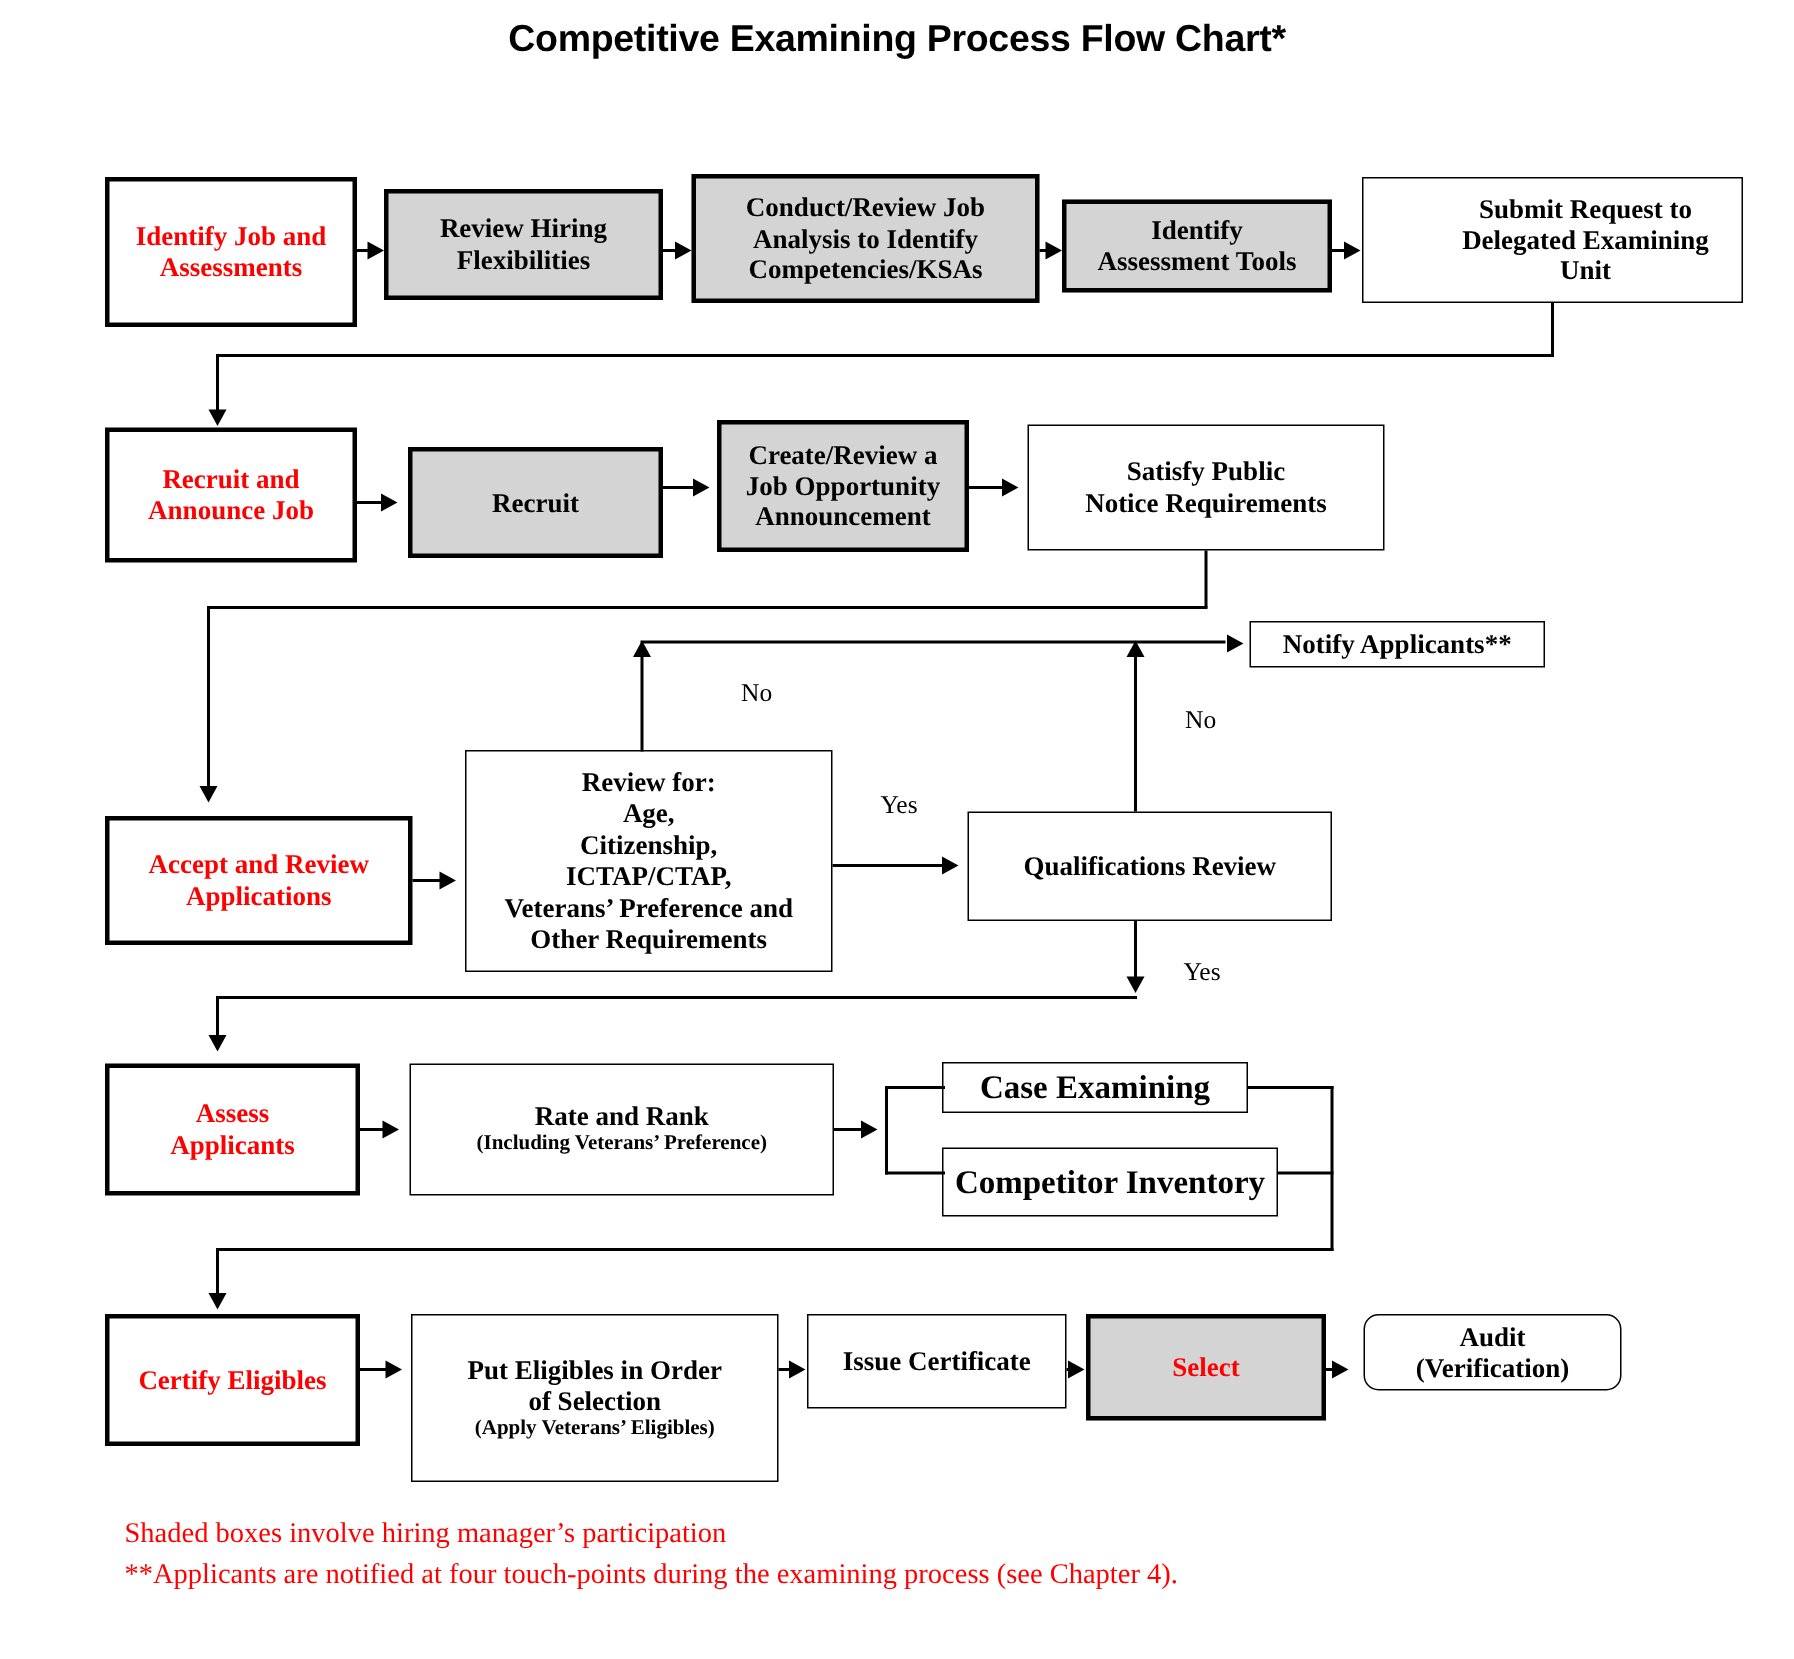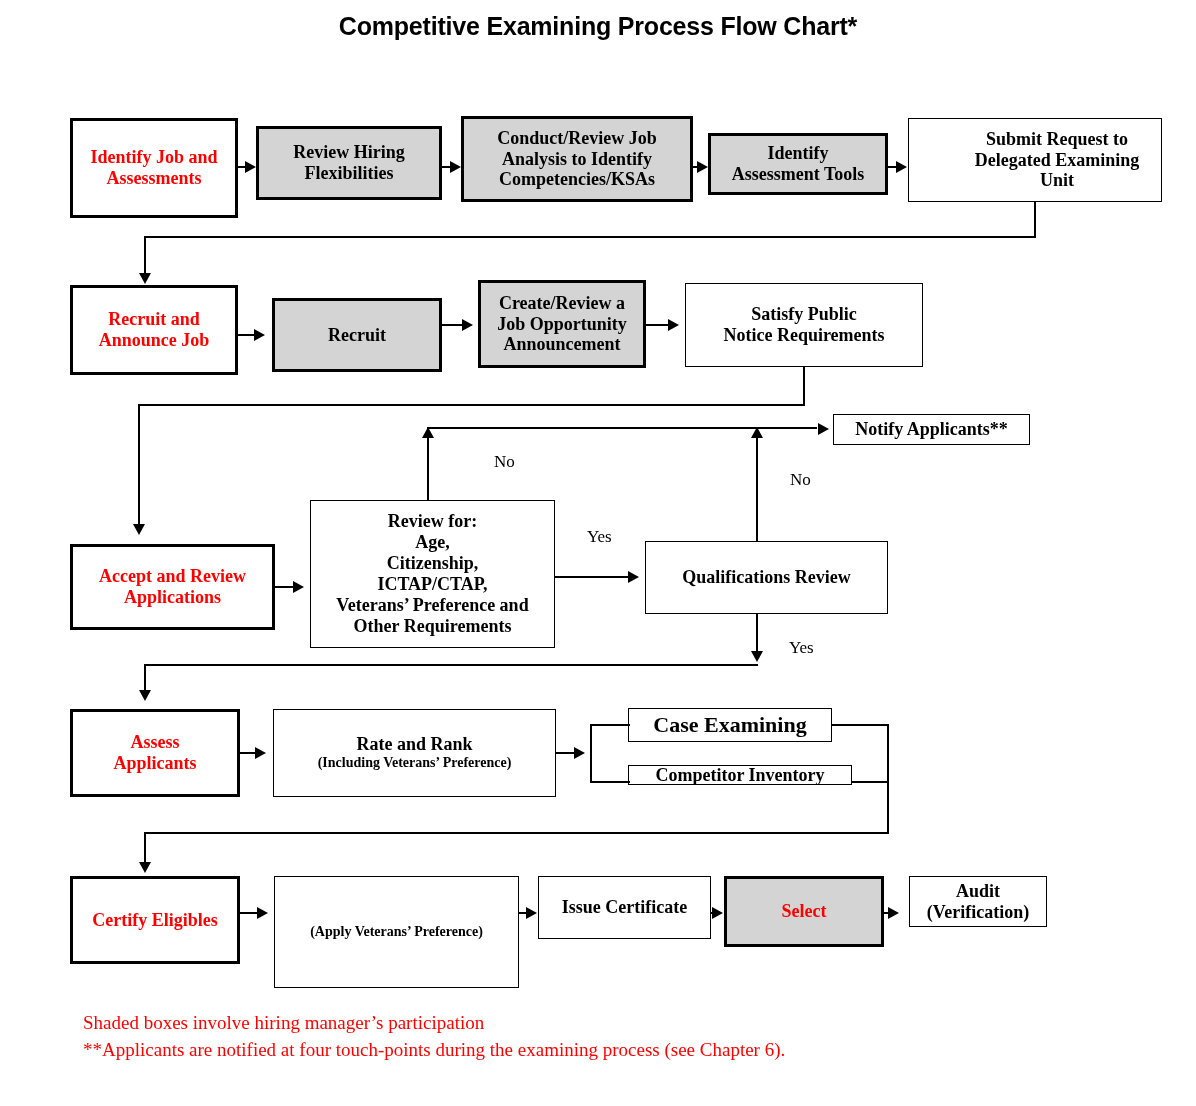--- a/index.html
+++ b/index.html
@@ -157,21 +157,21 @@
 
 <div class="box thin" style="left:273px;top:709px;width:283px;height:88px;font-size:18px;flex-direction:column;">
   <span class="t">Rate and Rank</span>
   <span class="sub">(Including Veterans’ Preference)</span>
 </div>
 
 <div class="box thin" style="left:628px;top:708px;width:204px;height:34px;font-size:22px;">
   <span class="t">Case Examining</span>
 </div>
 
-<div class="box thin" style="left:628px;top:765px;width:224px;height:20px;font-size:18px;font-family:Liberation Serif, serif;">
+<div class="box thin" style="left:628px;top:765px;width:224px;height:46px;font-size:22px;font-family:Liberation Serif, serif;">
   <span class="t">Competitor Inventory</span>
 </div>
 
 <div class="h" style="left:240px;top:752px;width:17px;"></div>
 <div class="arrow ar" style="left:255px;top:747px;"></div>
 
 <div class="h" style="left:556px;top:752px;width:20px;"></div>
 <div class="arrow ar" style="left:574px;top:747px;"></div>
 <div class="v" style="left:590px;top:724px;height:59px;"></div>
 <div class="h" style="left:590px;top:724px;width:40px;"></div>
@@ -182,43 +182,44 @@
 <div class="v" style="left:887px;top:724px;height:110px;"></div>
 <div class="h" style="left:144px;top:832px;width:745px;"></div>
 <div class="v" style="left:144px;top:832px;height:34px;"></div>
 <div class="arrow ad" style="left:139px;top:862px;"></div>
 
 <div class="box thick red" style="left:70px;top:876px;width:170px;height:88px;font-size:18px;">
   <span class="t">Certify Eligibles</span>
 </div>
 
 <div class="box thin" style="left:274px;top:876px;width:245px;height:112px;font-size:18px;flex-direction:column;">
-  <span class="sub">(Apply Veterans’ Preference)</span>
+  <span class="t">Put Eligibles in Order<br>of Selection</span>
+  <span class="sub">(Apply Veterans’ Eligibles)</span>
 </div>
 
 <div class="box thin" style="left:538px;top:876px;width:173px;height:63px;font-size:18px;">
   <span class="t">Issue Certificate</span>
 </div>
 
 <div class="box thick shaded red" style="left:724px;top:876px;width:160px;height:71px;font-size:18px;">
   <span class="t">Select</span>
 </div>
 
-<div class="box thin" style="left:909px;top:876px;width:138px;height:51px;font-size:18px;">
+<div class="box thin" style="left:909px;top:876px;width:172px;height:51px;font-size:18px;border-radius:10px;">
   <span class="t">Audit<br>(Verification)</span>
 </div>
 
 <div class="h" style="left:240px;top:912px;width:18px;"></div>
 <div class="arrow ar" style="left:257px;top:907px;"></div>
 
 <div class="h" style="left:519px;top:912px;width:10px;"></div>
 <div class="arrow ar" style="left:526px;top:907px;"></div>
 
 <div class="h" style="left:711px;top:912px;width:4px;"></div>
 <div class="arrow ar" style="left:712px;top:907px;"></div>
 
 <div class="h" style="left:884px;top:912px;width:6px;"></div>
 <div class="arrow ar" style="left:888px;top:907px;"></div>
 
 <div id="footnotes">
   <div>Shaded boxes involve hiring manager’s participation</div>
-  <div>**Applicants are notified at four touch-points during the examining process (see Chapter 6).</div>
+  <div>**Applicants are notified at four touch-points during the examining process (see Chapter 4).</div>
 </div>
 
 </body></html>

